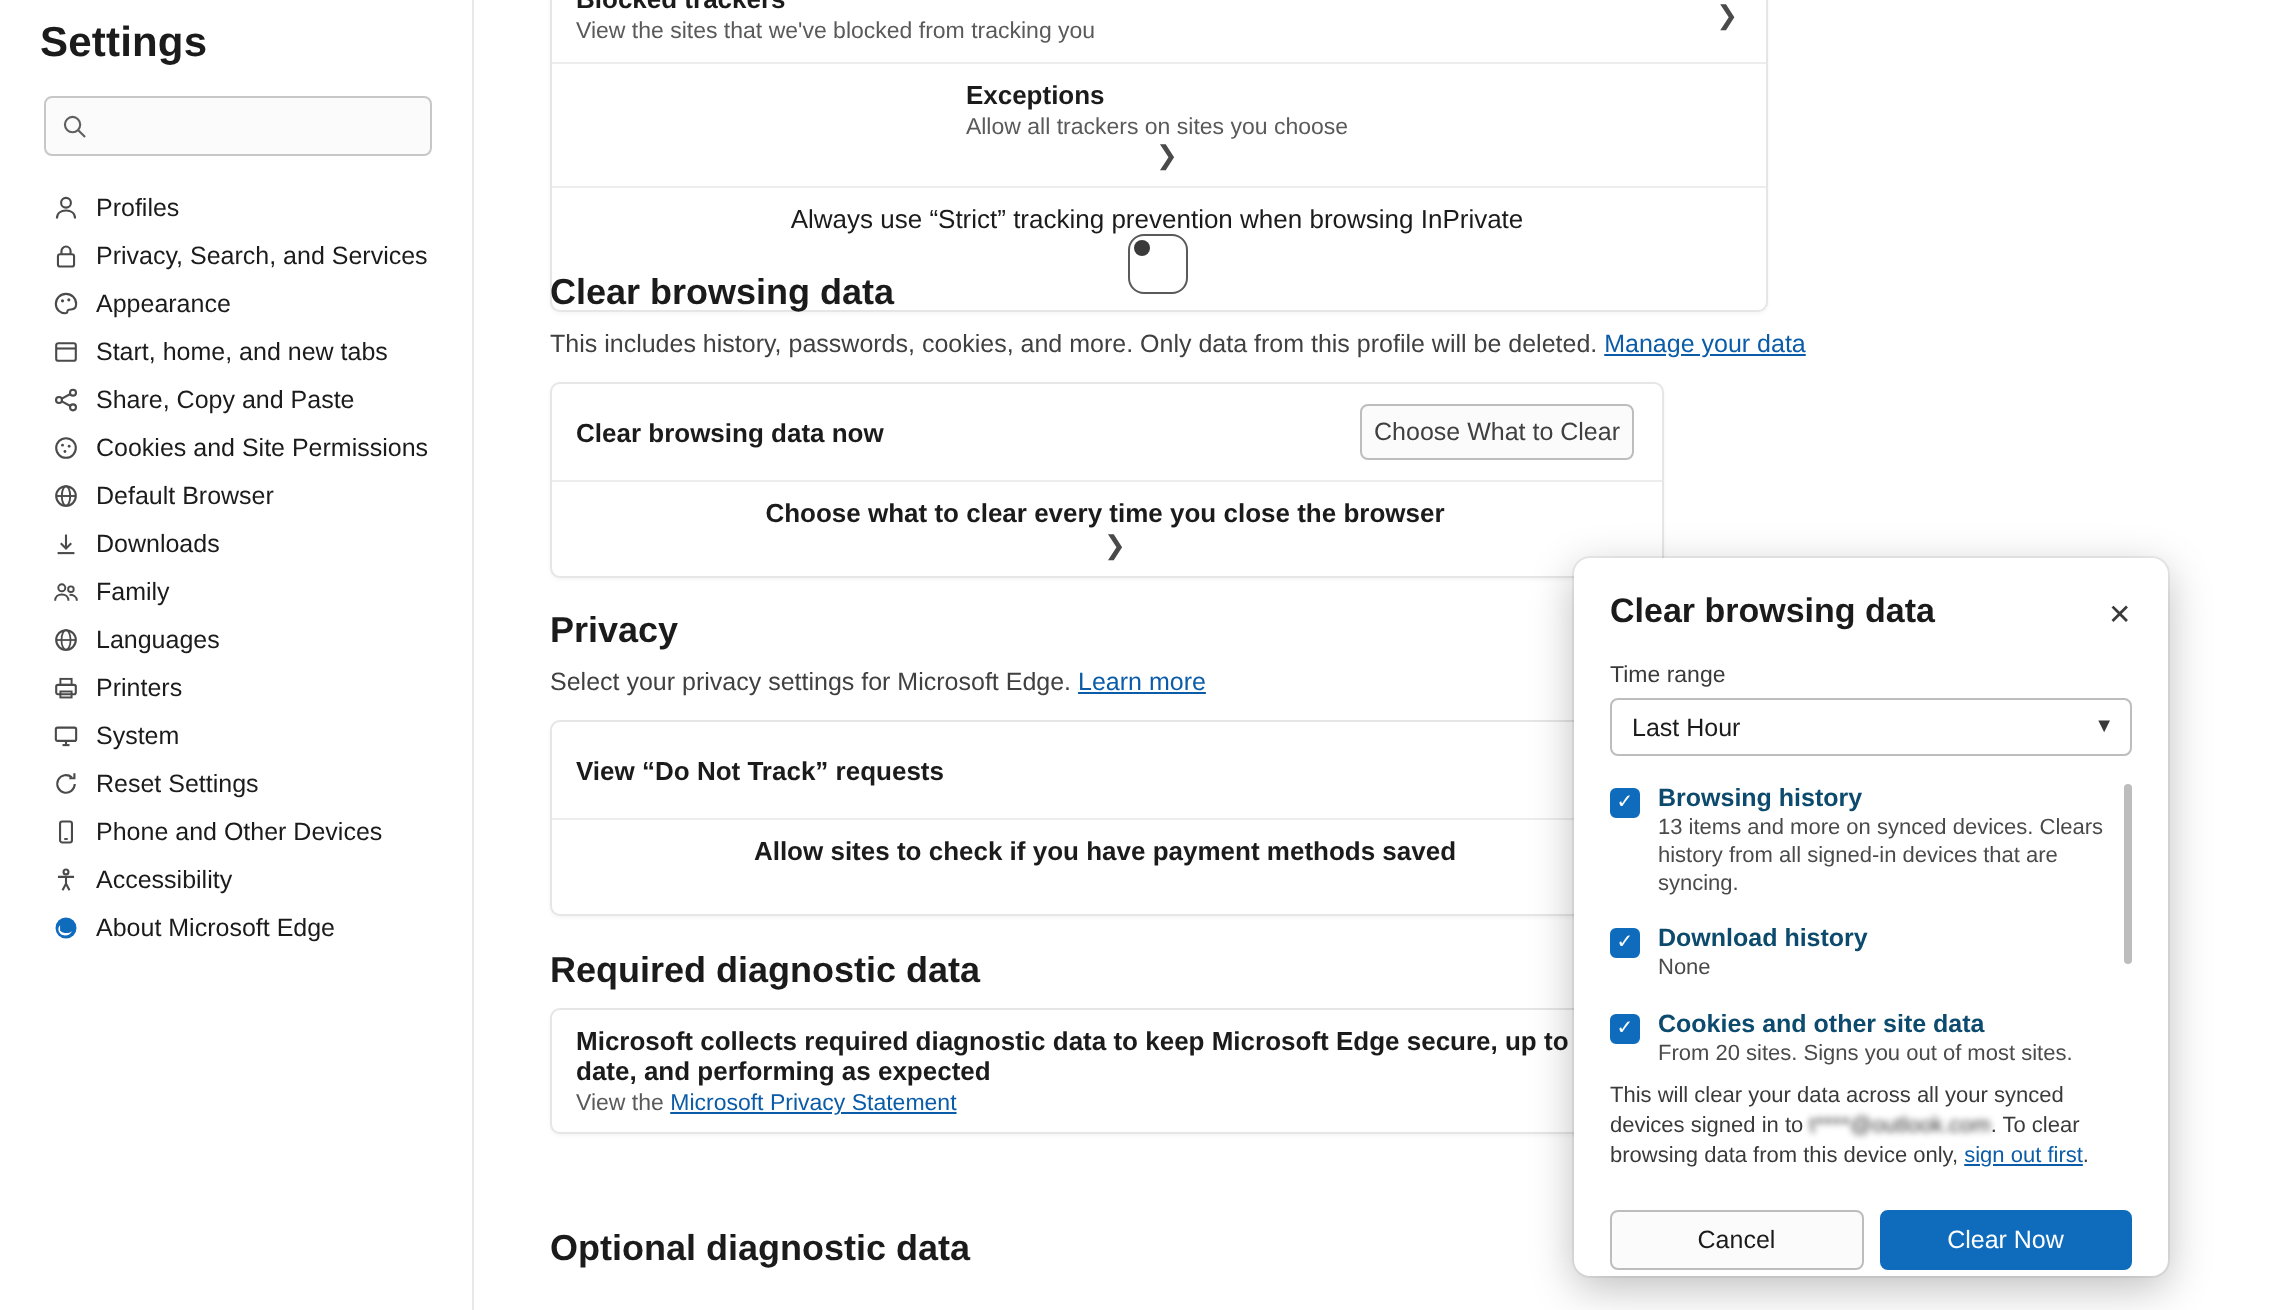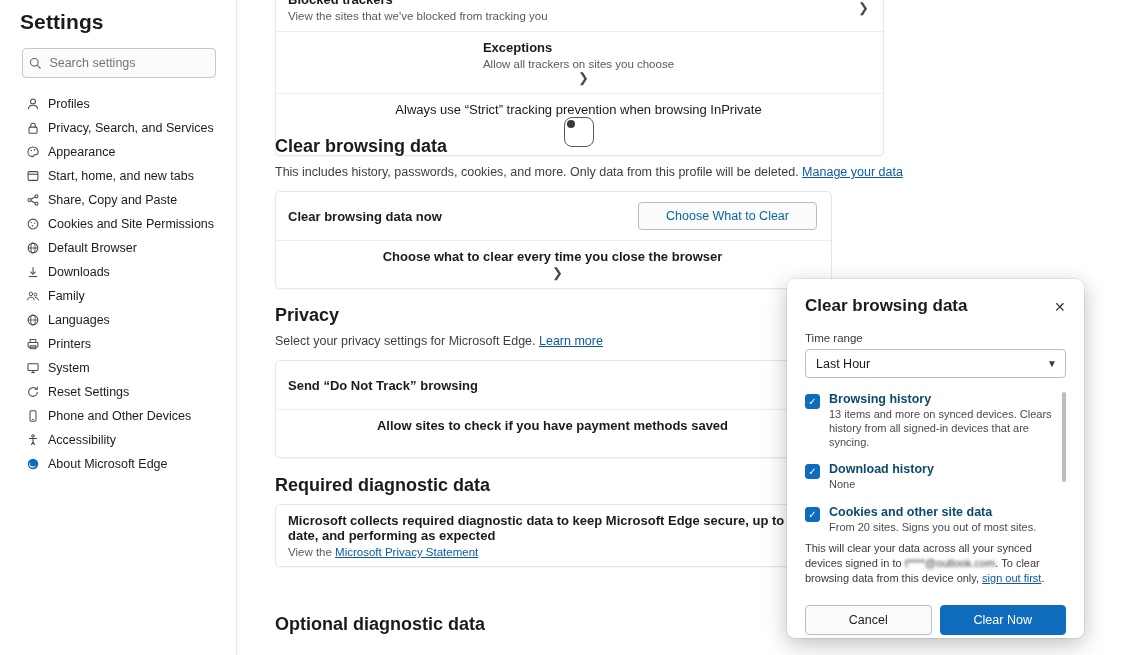--- a/index.html
+++ b/index.html
@@ -108,22 +108,22 @@
     position: absolute; left: 2px; top: 2px;
     width: 8px; height: 8px; border-radius: 50%;
     background: #3a3a3a;
   }
 
   .btn-outline {
     border: 1px solid #bdbdbd;
     background: #fbfbfb;
     border-radius: 4px;
     font-size: 12.5px;
-    padding: 6px 27px;
-    color: #0369a1;
+    padding: 6px 6px;
+    color: #404040;
     cursor: pointer;
     font-family: "Liberation Sans", sans-serif;
   }
 
   
   .top-card {
     position: absolute; left: 38px; top: -18px;
     width: 609px;
     background: #fff; border: 1px solid #e6e6e6; border-radius: 5px;
     box-shadow: 0 1px 2px rgba(0,0,0,0.045);
@@ -217,21 +217,20 @@
   <aside class="sidebar">
     <div class="settings-title">Settings</div>
 
     <div class="search-wrap">
       <span class="search-icon">
         <svg width="13" height="13" viewBox="0 0 16 16">
             <circle cx="6.5" cy="6.5" r="4.7" fill="none" stroke="currentColor" stroke-width="1.3"></circle>
             <line x1="10" y1="10" x2="14.2" y2="14.2" stroke="currentColor" stroke-width="1.3"></line>
           </svg>
       </span>
-      <input class="search-input" type="text" placeholder="Search settings" style="">
     </div>
 
     <nav class="nav">
 
       <div class="nav-item">
         <span class="ico">
           <svg width="14" height="14" viewBox="0 0 16 16">
               <circle cx="8" cy="5" r="2.8" fill="none" stroke="currentColor" stroke-width="1.2"></circle>
               <path d="M2.8 14c0-3 2.3-4.6 5.2-4.6s5.2 1.6 5.2 4.6" fill="none" stroke="currentColor" stroke-width="1.2"></path>
             </svg>
@@ -456,21 +455,21 @@
 
     <div class="block" style="top: 305px;">
       <div class="section-h" style="margin-top:0">Privacy</div>
       <div class="section-p">
         <span>Select your privacy settings for Microsoft Edge.</span>
         <a class="link">Learn more</a>
       </div>
       <div class="card">
         <div class="row">
           <div class="row-text">
-            <div class="row-title b">Send “Do Not Track” browsing</div>
+            <div class="row-title b">View “Do Not Track” requests</div>
           </div>
         </div>
         <div class="row">
           <div class="row-text">
             <div class="row-title b">Allow sites to check if you have payment methods saved</div>
           </div>
         </div>
       </div>
     </div>
 

